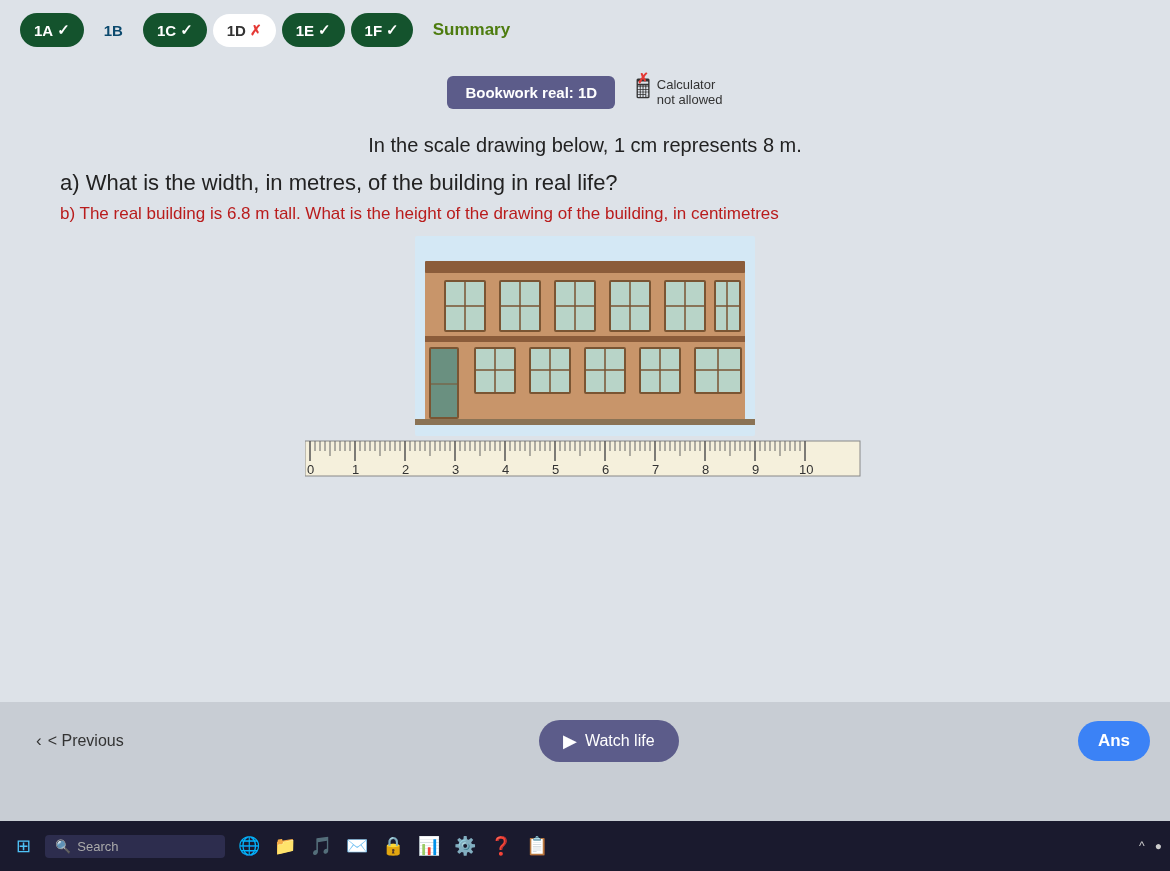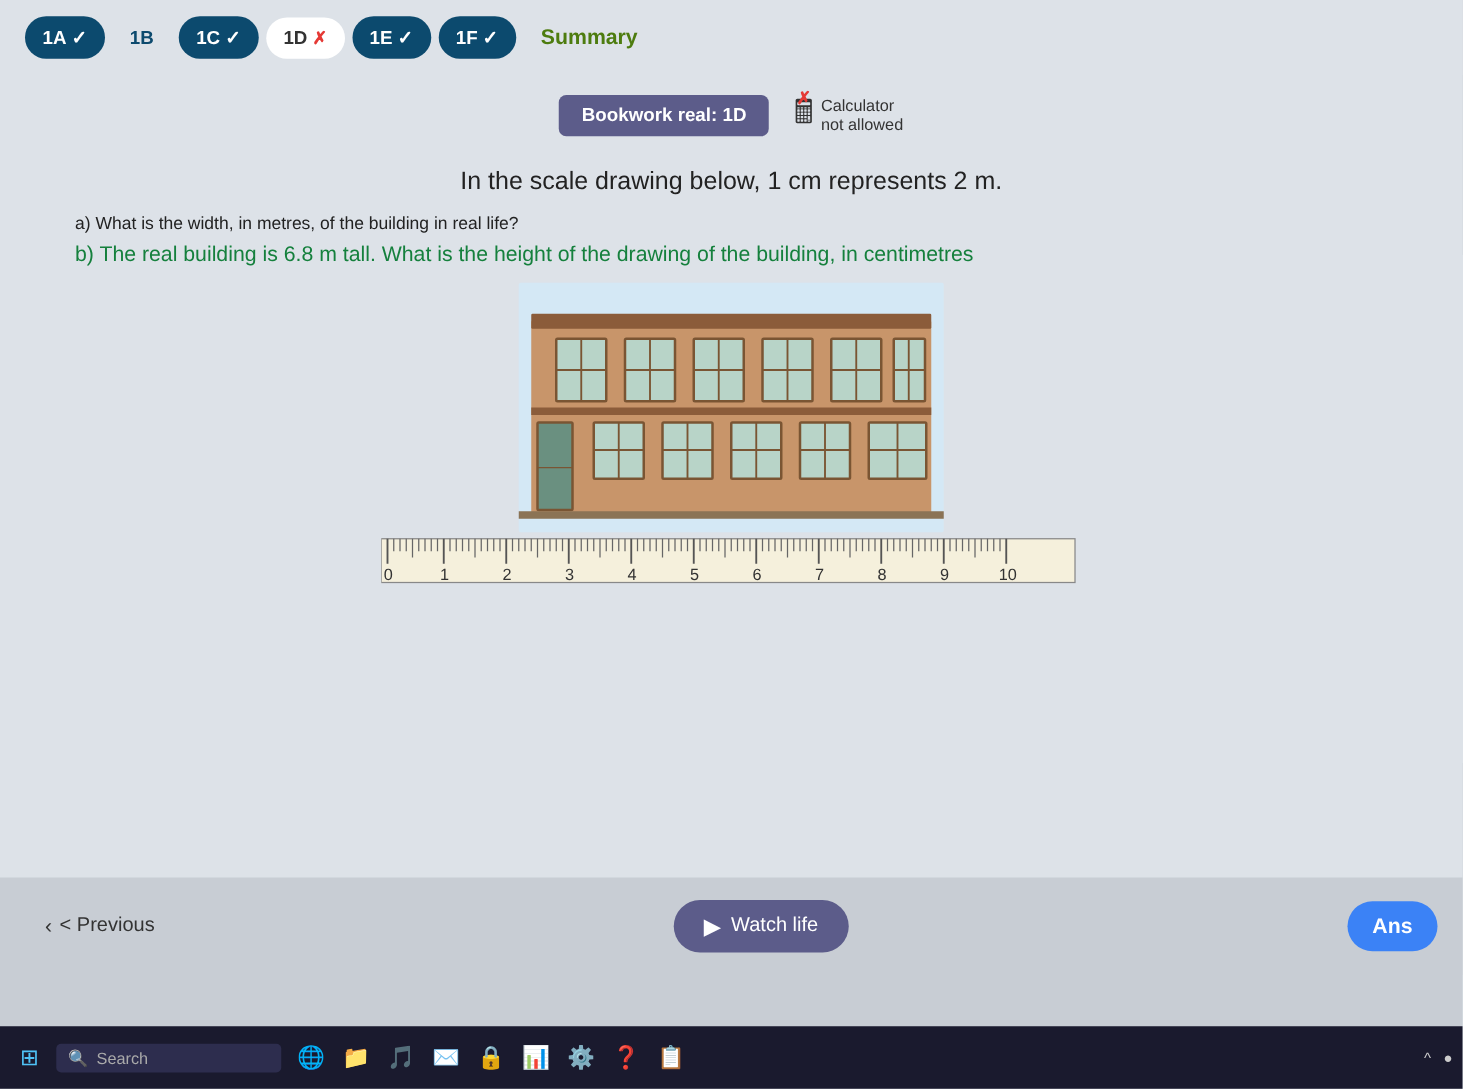--- a/index.html
+++ b/index.html
@@ -35,21 +35,21 @@
       gap: 4px;
       padding: 8px 14px;
       border-radius: 20px;
       font-size: 15px;
       font-weight: bold;
       color: #333;
       cursor: pointer;
     }
 
     .nav-tab.active-green {
-      background: #0c4a6e;
+      background: #14532d;
       color: white;
     }
 
     .nav-tab.plain {
       background: transparent;
       color: #0c4a6e;
     }
 
     .nav-tab.active-cross {
       background: white;
@@ -111,29 +111,29 @@
       font-size: 20px;
       color: #222;
       margin-bottom: 10px;
       line-height: 1.5;
     }
 
     .question-text .underline {
     }
 
     .sub-question {
-      font-size: 14px;
+      font-size: 22px;
       color: #222;
       margin-bottom: 8px;
       text-align: left;
     }
 
     .sub-question-b {
       font-size: 17px;
-      color: #15803d;
+      color: #b91c1c;
       margin-bottom: 12px;
       text-align: left;
     }
 
     
     .building-container {
       display: flex;
       flex-direction: column;
       align-items: center;
       margin-top: 8px;
@@ -310,21 +310,21 @@
           🖩<span class="calc-x" style="position:absolute; top:0; left:2px; font-size:14px;">✗</span>
         </span>
         <div>
           <div>Calculator</div>
           <div>not allowed</div>
         </div>
       </div>
     </div>
 
     <div class="question-text">
-      In the scale drawing below, <span class="underline">1 cm</span> represents <span class="underline">2 m</span>.
+      In the scale drawing below, <span class="underline">1 cm</span> represents <span class="underline">8 m</span>.
     </div>
 
     <div class="sub-question">a) What is the width, in metres, of the building in real life?</div>
     <div class="sub-question-b">b) The real building is 6.8 m tall. What is the height of the drawing of the building, in centimetres</div>
 
     <div class="building-container">
       <svg width="380" height="200" viewBox="0 0 380 200">
 
         <rect x="20" y="0" width="340" height="200" fill="#d4e8f5" rx="2"></rect>
 

